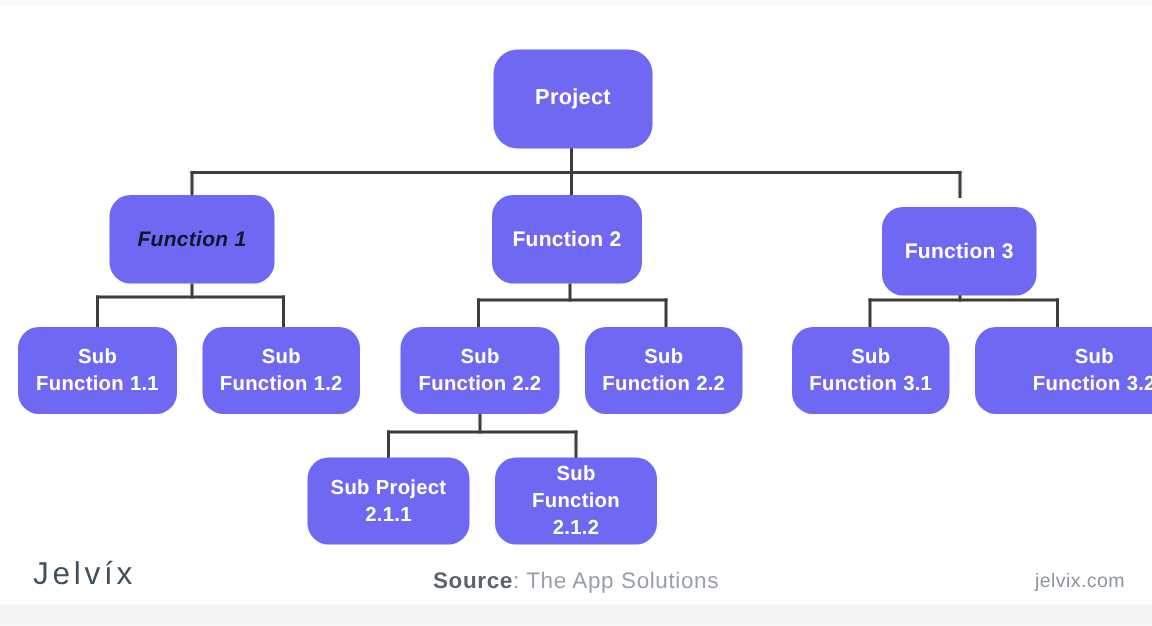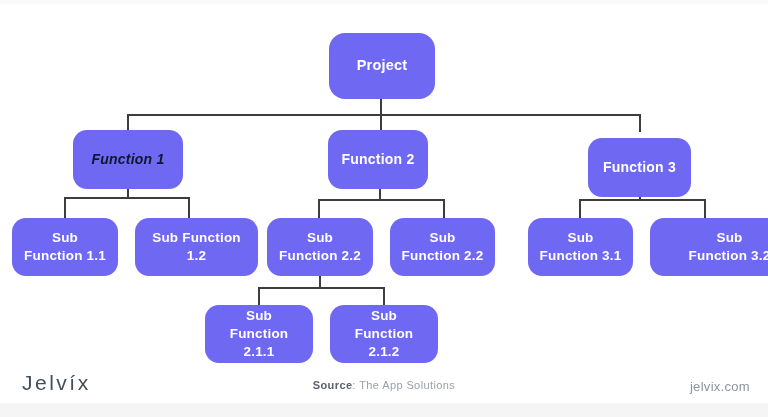--- a/index.html
+++ b/index.html
@@ -27,21 +27,21 @@
   .node .lbl{padding:2px 10px;}
   .lvl0{font-size:14.5px;border-radius:16px;}
   .lvl1{font-size:14px;}
   .lvl2{font-size:13.5px;}
 
   #n0{left:329px;top:33px;width:106px;height:66px;text-align:center;}
   #n1{left:73px;top:130px;width:110px;height:59px;}
   #n2{left:328px;top:130px;width:100px;height:59px;}
   #n3{left:588px;top:138px;width:103px;height:59px;}
   #n4{left:12px;top:218px;width:106px;height:58px;}
-  #n5{left:135px;top:218px;width:123px;height:58px;}
+  #n5{left:135px;top:218px;width:105px;height:58px;}
   #n6{left:267px;top:218px;width:106px;height:58px;}
   #n7{left:390px;top:218px;width:105px;height:58px;}
   #n8{left:528px;top:218px;width:105px;height:58px;}
   #n9{left:650px;top:218px;width:105px;height:58px;}
   #n10{left:205px;top:305px;width:108px;height:58px;}
   #n11{left:330px;top:305px;width:108px;height:58px;justify-content:center;}
 
   
   .conn{position:absolute;background:#3D3D3D;}
   
@@ -70,21 +70,21 @@
   .c-s22-d1  {left:258px;top:287px;width:2px; height:19px;}
   .c-s22-d2  {left:383px;top:287px;width:2px; height:19px;}
 
   
   .logo{
     position:absolute;left:22px;top:371px;
     font-size:21px;color:#42505c;letter-spacing:2.5px;font-weight:400;
   }
   .source{
     position:absolute;left:0;top:379px;width:768px;
-    text-align:center;font-size:11px;color:#9aa0a8;letter-spacing:.4px;
+    text-align:center;font-size:15px;color:#9aa0a8;letter-spacing:.4px;
   }
   .source b{color:#5d636b;font-weight:bold;}
   .site{
     position:absolute;right:18px;top:379px;
     font-size:13px;color:#8d949d;letter-spacing:.3px;
   }
 </style>
 </head>
 <body>
 
@@ -139,21 +139,21 @@
 <div id="n7" class="node lvl2" style="background: rgb(110, 104, 243); color: rgb(255, 255, 255);">
     <span class="lbl">Sub Function 2.2</span>
   </div>
 <div id="n8" class="node lvl2" style="background: rgb(110, 104, 243); color: rgb(255, 255, 255);">
     <span class="lbl">Sub Function 3.1</span>
   </div>
 <div id="n9" class="node lvl2" style="background: rgb(110, 104, 243); color: rgb(255, 255, 255); padding-left: 27px;">
     <span class="lbl">Sub Function 3.2</span>
   </div>
 <div id="n10" class="node lvl2" style="background: rgb(110, 104, 243); color: rgb(255, 255, 255);">
-    <span class="lbl">Sub Function 2.1.1</span>
+    <span class="lbl">Sub Project 2.1.1</span>
   </div>
 <div id="n11" class="node lvl2" style="background: rgb(110, 104, 243); color: rgb(255, 255, 255);">
     <span class="lbl">Sub Function 2.1.2</span>
   </div>
 
 <div class="logo">Jelvíx</div>
 <div class="source"><b>Source</b><span>: The App Solutions</span></div>
 <div class="site">jelvix.com</div>
 
 <div class="edge-strip bottom"></div>

